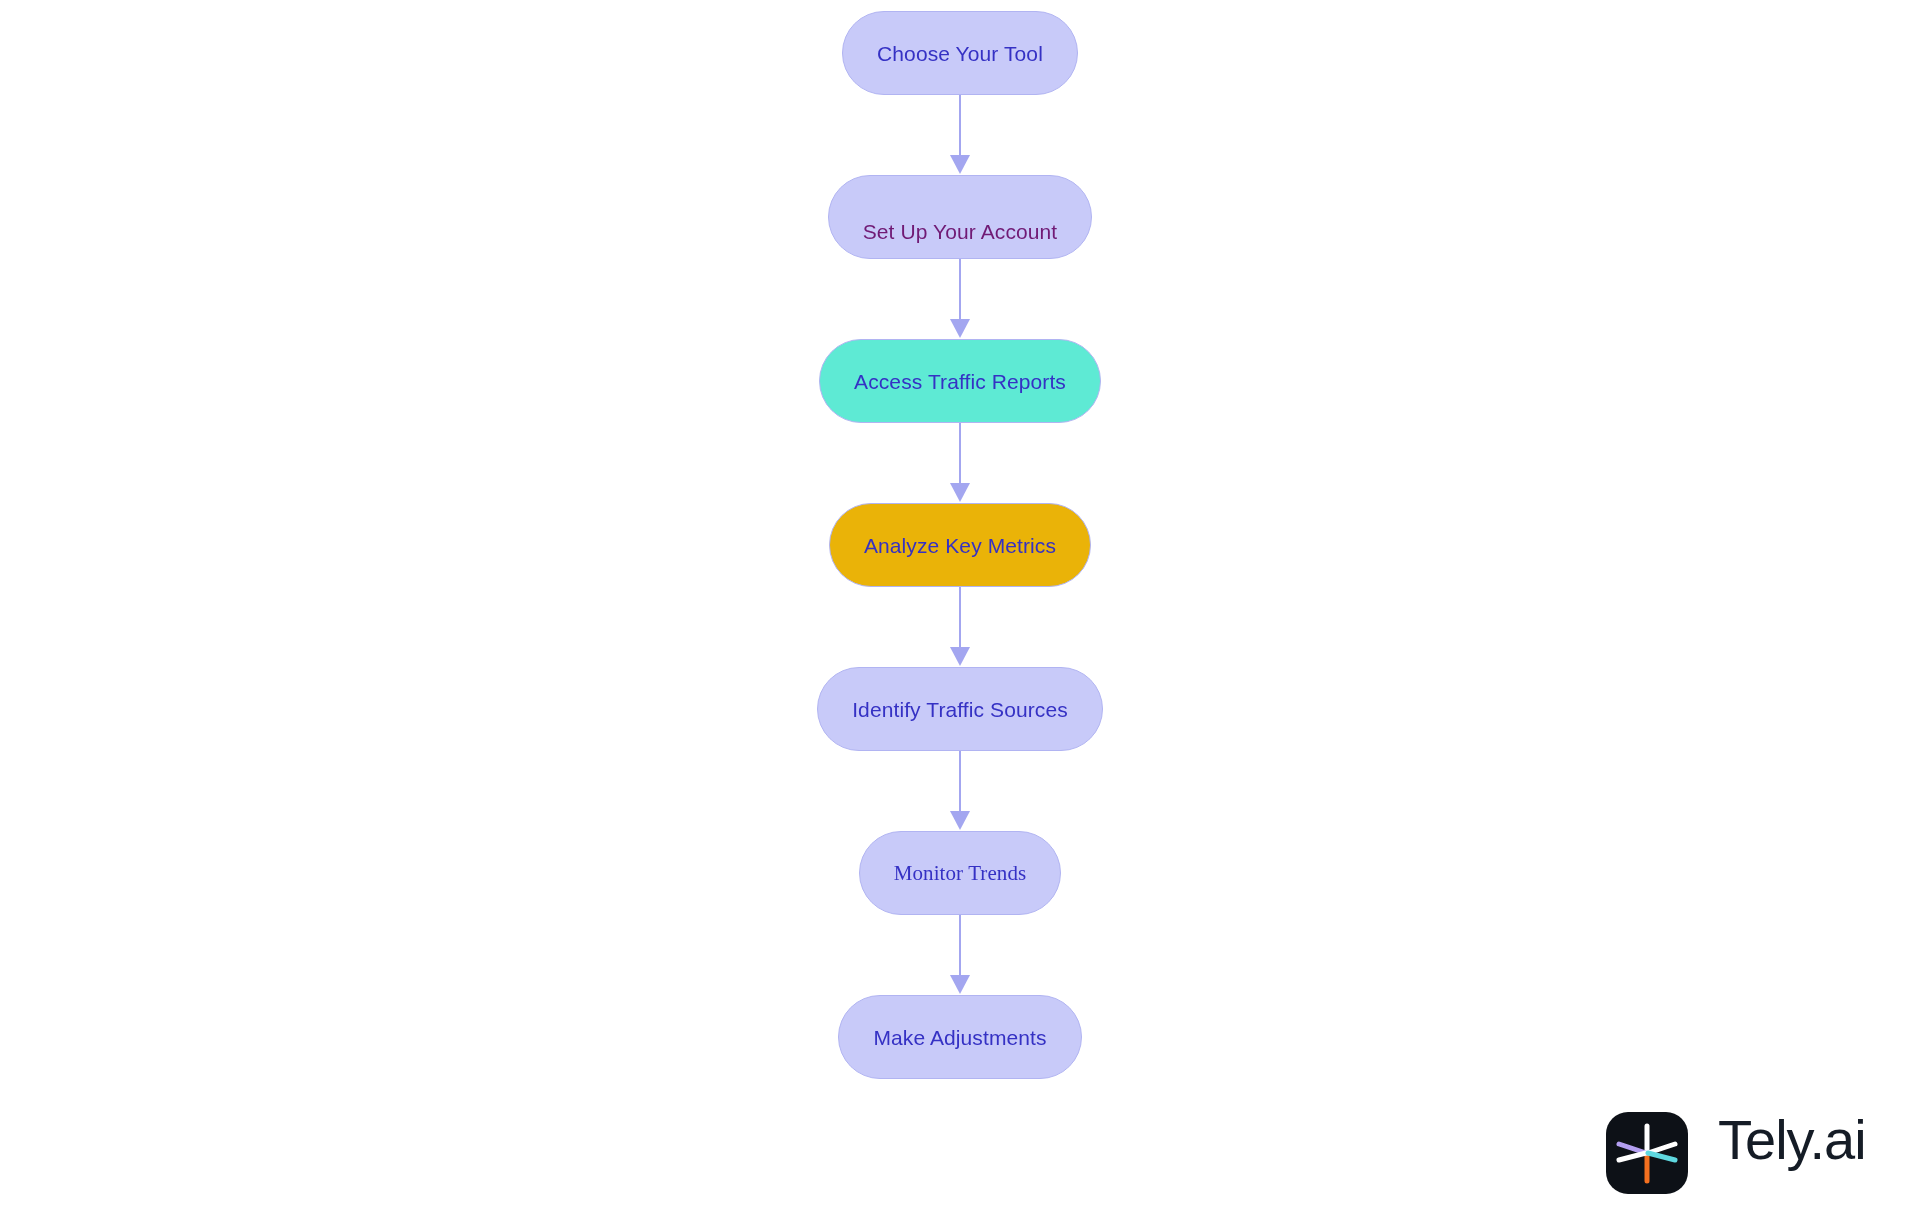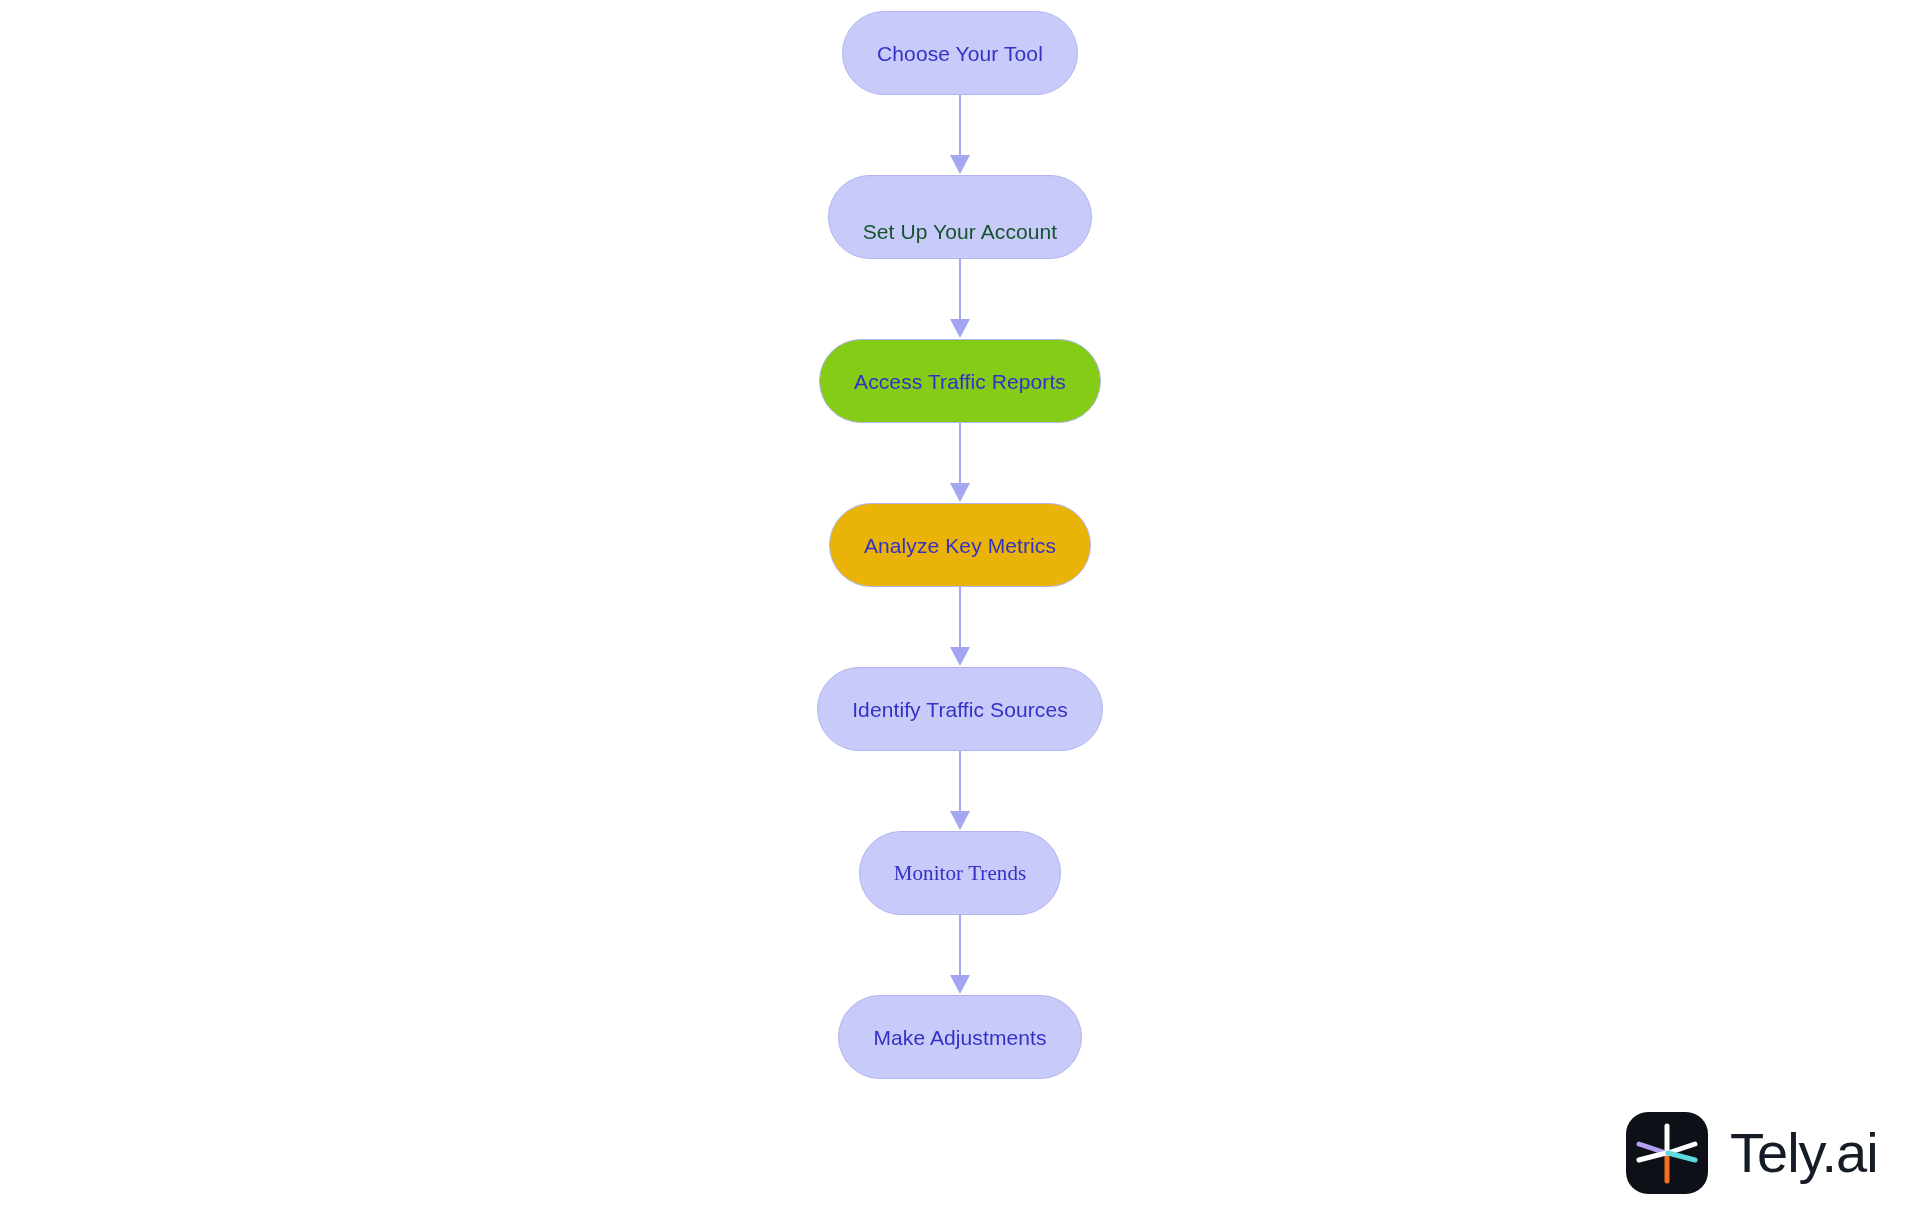--- a/index.html
+++ b/index.html
@@ -85,23 +85,21 @@
     border-right: 10px solid transparent;
     border-top: 19px solid #a3a6f0;
   }
 
   
   #brand-logo {
     position: absolute;
     left: 1606px;
     top: 1112px;
     display: flex;
-    align-items: center;
-    gap: 22px;
-    margin-left: 20px;
+    gap: 30px;
   }
   .logo-mark {
     width: 82px;
     height: 82px;
     border-radius: 22px;
     background: #0d1117;
     position: relative;
     flex: none;
   }
   .logo-wordmark {
@@ -123,29 +121,29 @@
         <div class="node" style="background: rgb(200, 202, 249); border-color: rgb(177, 180, 242);">
           <span class="node-label" style="color: rgb(53, 49, 196);">Choose Your Tool</span>
         </div>
       </div>
       <div class="connector">
         <div class="stem" style="background: rgb(163, 166, 240);"></div>
         <div class="head" style="border-top-color: rgb(163, 166, 240);"></div>
       </div>
       <div class="flow-step">
         <div class="node" style="background: rgb(200, 202, 249); border-color: rgb(177, 180, 242);">
-          <span class="node-label" style="color: #14532d; margin-top: 28px;">Set Up Your Account</span>
-        </div>
-      </div>
-      <div class="connector">
-        <div class="stem" style="background: rgb(163, 166, 240);"></div>
-        <div class="head" style="border-top-color: rgb(163, 166, 240);"></div>
-      </div>
-      <div class="flow-step">
-        <div class="node" style="background: #84cc16; border-color: rgb(177, 180, 242);">
+          <span class="node-label" style="color: #701a75; margin-top: 28px;">Set Up Your Account</span>
+        </div>
+      </div>
+      <div class="connector">
+        <div class="stem" style="background: rgb(163, 166, 240);"></div>
+        <div class="head" style="border-top-color: rgb(163, 166, 240);"></div>
+      </div>
+      <div class="flow-step">
+        <div class="node" style="background: #5eead4; border-color: rgb(177, 180, 242);">
           <span class="node-label" style="color: rgb(53, 49, 196);">Access Traffic Reports</span>
         </div>
       </div>
       <div class="connector">
         <div class="stem" style="background: rgb(163, 166, 240);"></div>
         <div class="head" style="border-top-color: rgb(163, 166, 240);"></div>
       </div>
       <div class="flow-step">
         <div class="node" style="background: #eab308; border-color: rgb(177, 180, 242);">
           <span class="node-label" style="color: rgb(53, 49, 196);">Analyze Key Metrics</span>

